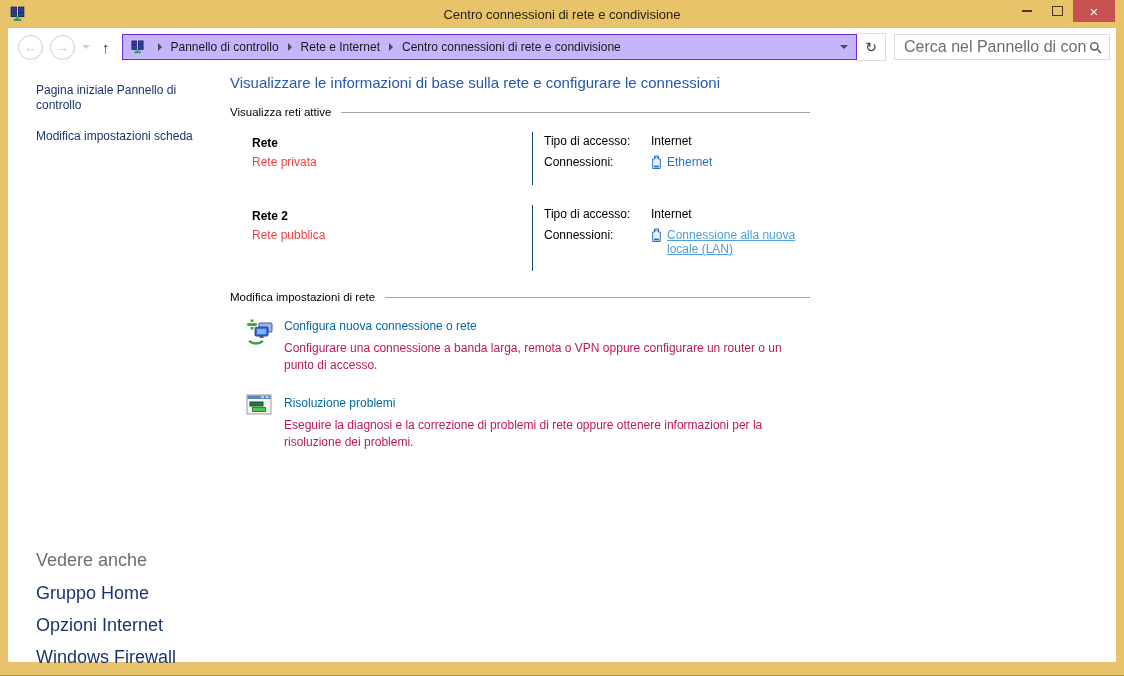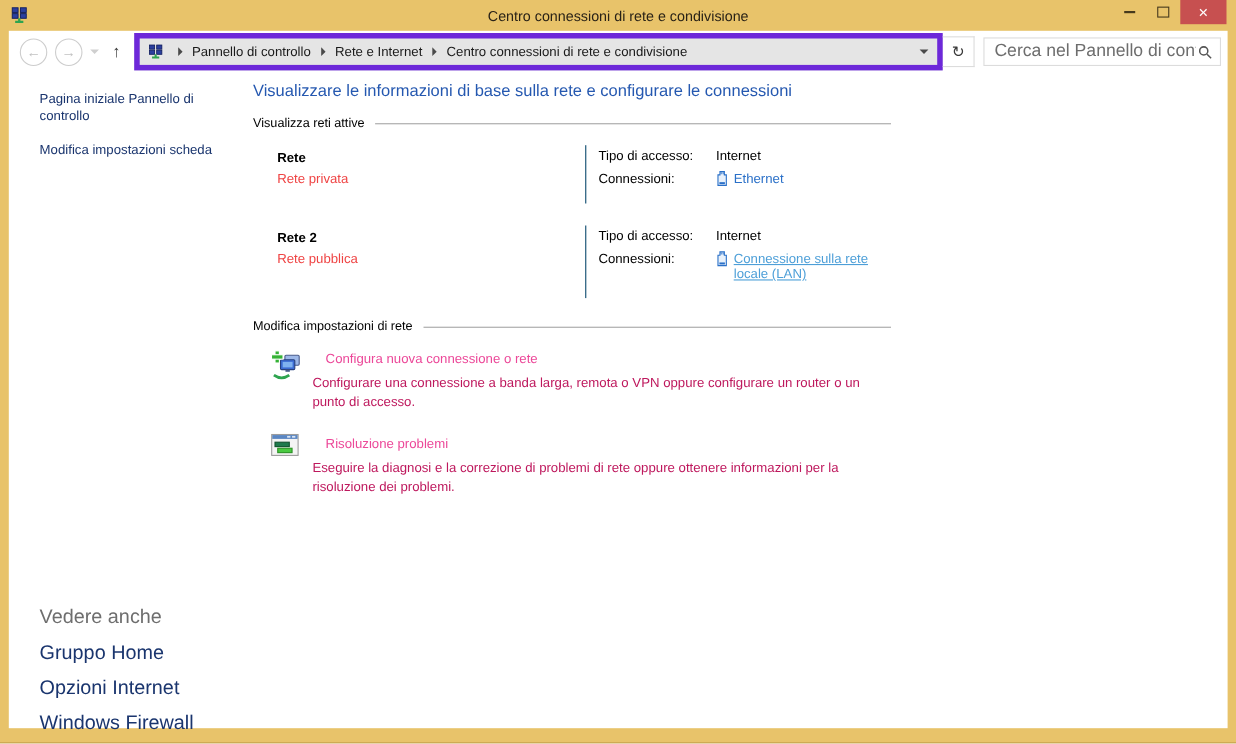--- a/index.html
+++ b/index.html
@@ -18,21 +18,21 @@
   .ctrl-min .bar{width:10px;height:2px;background:#46391c;}
   .ctrl-max .box{width:9px;height:8px;border:1px solid #46391c;}
   .ctrl-close{width:42px;background:#c75050;color:#fff;font-size:15px;line-height:15px;}
   
   .client{position:absolute;left:8px;right:8px;top:28px;bottom:14px;background:#fff;}
   
   .toolbar{height:38px;display:flex;align-items:center;padding:0 6px 0 10px;}
   .navbtn{width:23px;height:23px;border-radius:50%;border:1px solid #cdcdcd;display:flex;align-items:center;justify-content:center;font-size:13px;color:#c2c2c2;margin-right:7px;flex:0 0 auto;}
   .tri-down{width:0;height:0;border-left:4px solid transparent;border-right:4px solid transparent;border-top:4px solid #cfcfcf;margin:0 8px 0 0;}
   .up-arrow{font-size:15px;color:#3c3c3c;margin:0 12px 0 4px;}
-  .crumb-box{flex:1;height:24px;border:5px solid #6d28d9;display:flex;align-items:center;padding:0 6px;background:#e5e5e5;min-width:0;}
+  .crumb-box{flex:1;height:24px;border:1px solid #6d28d9;display:flex;align-items:center;padding:0 6px;background:#c4b5fd;min-width:0;}
   .crumb-icon{width:15px;height:15px;margin:0 4px 0 1px;flex:0 0 auto;}
   .crumb{font-size:12px;color:#1a1a1a;white-space:nowrap;cursor:pointer;}
   .crumb-sep{width:0;height:0;border-top:4px solid transparent;border-bottom:4px solid transparent;border-left:4px solid #4a4a4a;margin:0 9px;flex:0 0 auto;}
   .crumb-chev{margin-left:auto;border-top-color:#4a4a4a;margin-right:2px;width:0;height:0;border-left:4px solid transparent;border-right:4px solid transparent;border-top:4px solid #4a4a4a;}
   .refresh-btn{width:28px;height:26px;border:1px solid #dcdcdc;border-left:none;display:flex;align-items:center;justify-content:center;font-size:14px;color:#3a3a3a;cursor:pointer;flex:0 0 auto;}
   .search-box{width:200px;height:24px;border:1px solid #dcdcdc;margin-left:8px;display:flex;align-items:center;padding:0 7px;flex:0 0 auto;}
   .search-box input{border:none;outline:none;flex:1;font-size:16px;color:#333;font-family:inherit;min-width:0;}
   .search-box input::placeholder{color:#6d6d6d;opacity:1;}
   
   .content{position:absolute;left:0;right:0;top:38px;bottom:0;}
@@ -56,21 +56,21 @@
   .net-label{width:107px;flex:0 0 auto;}
   .conn-wrap{display:flex;align-items:flex-start;}
   .plug-icon{width:11px;height:15px;margin-right:5px;flex:0 0 auto;}
   .conn-link{color:#2a70c8;cursor:pointer;}
   .conn-link.hovered{color:#4d9fd8;text-decoration:underline;display:inline-block;max-width:152px;}
   .sec.sec2{margin-top:20px;}
   .action{display:flex;margin-top:13px;}
   .action + .action{margin-top:19px;}
   .action-icon{width:32px;margin-left:16px;flex:0 0 auto;padding-top:1px;}
   .action-body{margin-left:6px;}
-  .action-title{font-size:12px;color:#ec4899;margin-top:3px;cursor:pointer;margin-left:12px;}
+  .action-title{font-size:12px;color:#0369a1;margin-top:3px;cursor:pointer;}
   .action-desc{font-size:12px;color:#be185d;margin-top:7px;line-height:17px;max-width:508px;}
 </style>
 </head>
 <body>
 
 <div class="window">
 
   <div class="titlebar">
     <svg class="app-icon" viewBox="0 0 16 16">
       <rect x="2" y="1" width="5" height="4" fill="#2b3f9e" stroke="#101d5e" stroke-width="0.8"></rect>
@@ -193,21 +193,21 @@
             </div>
             <div class="net-line">
               <span class="net-label">Connessioni:</span>
               <span class="conn-wrap">
                 <svg class="plug-icon" viewBox="0 0 11 15">
                   <path d="M3.5 1 h4 v3 h1.8 v9.5 h-7.6 V4 h1.8 z" fill="#e8f1fb" stroke="#2a70c8" stroke-width="1"></path>
                   <line x1="4.6" y1="1.6" x2="4.6" y2="3.4" stroke="#2a70c8" stroke-width="0.9"></line>
                   <line x1="6.4" y1="1.6" x2="6.4" y2="3.4" stroke="#2a70c8" stroke-width="0.9"></line>
                   <rect x="3" y="10.6" width="5" height="1.8" fill="#2a70c8"></rect>
                 </svg>
-                <span class="conn-link hovered">Connessione sulla rete locale (LAN)</span>
+                <span class="conn-link hovered">Connessione alla nuova locale (LAN)</span>
               </span>
             </div>
           </div>
         </div>
 
         <div class="sec sec2">
           <span>Modifica impostazioni di rete</span>
           <span class="rule"></span>
         </div>
 

